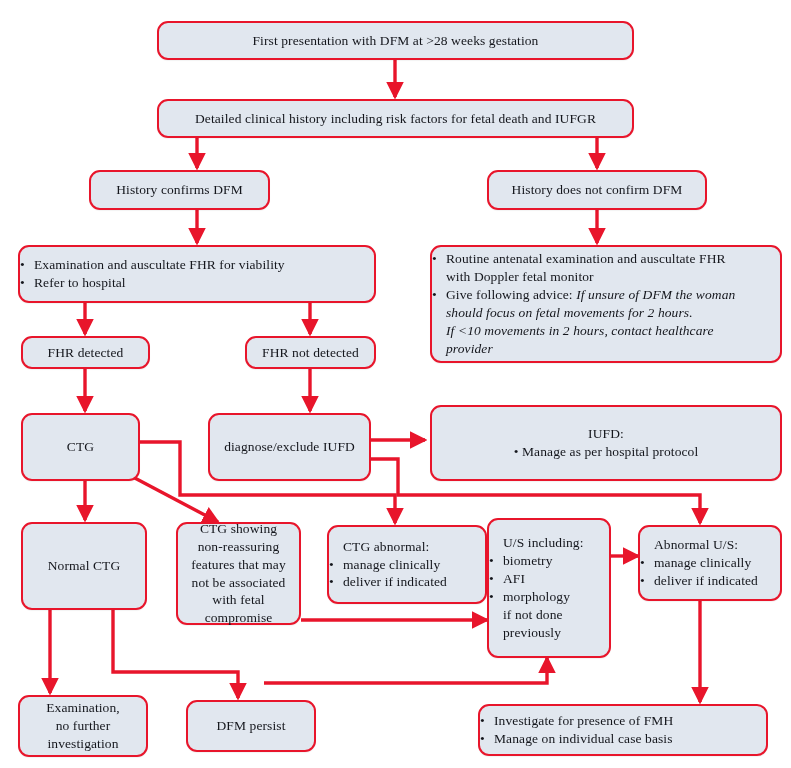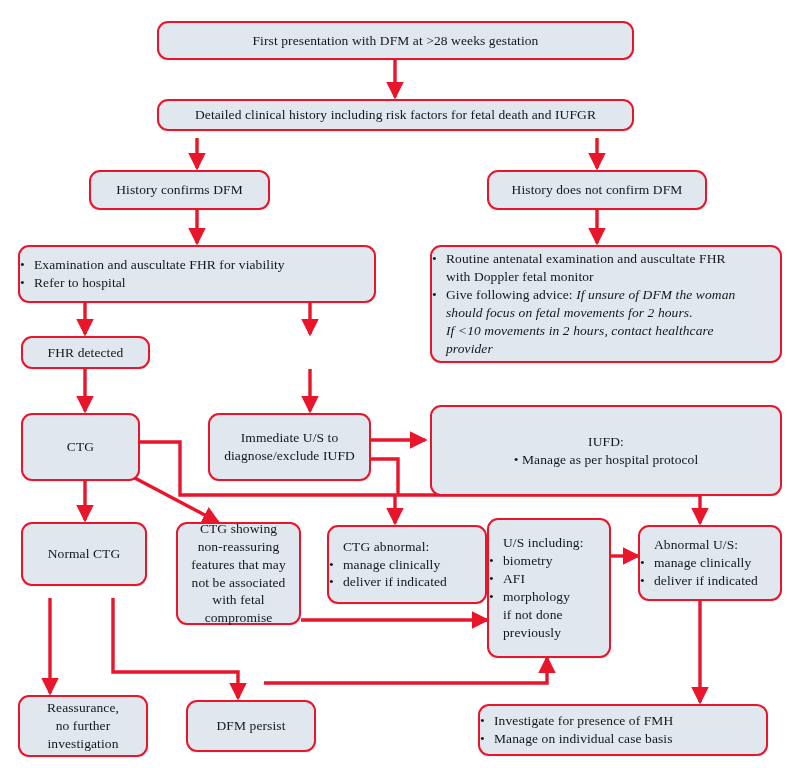--- a/index.html
+++ b/index.html
@@ -107,21 +107,21 @@
       <path d="M 264 683 L 547 683 L 547 658" marker-end="url(#ah)"></path>
 
       <path d="M 700 601 L 700 702" marker-end="url(#ah)"></path>
     </g>
   </svg>
 
   <div class="node center" style="left:157px; top:21px; width:477px; height:39px;">
     <span class="txt ln">First presentation with DFM at &gt;28 weeks gestation</span>
   </div>
 
-  <div class="node center" style="left:157px; top:99px; width:477px; height:32px;">
+  <div class="node center" style="left:157px; top:99px; width:477px; height:39px;">
     <span class="txt ln">Detailed clinical history including risk factors for fetal death and IUFGR</span>
   </div>
 
   <div class="node center" style="left:89px; top:170px; width:181px; height:40px;">
     <span class="txt ln">History confirms DFM</span>
   </div>
 
   <div class="node center" style="left:487px; top:170px; width:220px; height:40px;">
     <span class="txt ln">History does not confirm DFM</span>
   </div>
@@ -137,36 +137,38 @@
     <span class="txt bullet"><span>Give following advice: </span><span class="ital">If unsure of DFM the woman</span></span>
     <span class="txt hang ital">should focus on fetal movements for 2 hours.</span>
     <span class="txt hang ital">If &lt;10 movements in 2 hours, contact healthcare</span>
     <span class="txt hang ital">provider</span>
   </div>
 
   <div class="node center" style="left:21px; top:336px; width:129px; height:33px;">
     <span class="txt ln">FHR detected</span>
   </div>
 
+  <div class="node center" style="left:245px; top:336px; width:131px; height:33px;">
+    <span class="txt ln">FHR not detected</span>
+  </div>
 
   <div class="node center" style="left:21px; top:413px; width:119px; height:68px;">
     <span class="txt ln">CTG</span>
   </div>
 
   <div class="node center" style="left:208px; top:413px; width:163px; height:68px;">
-    <span class="txt ln">Immediate U/S to</span>
     <span class="txt ln">diagnose/exclude IUFD</span>
   </div>
 
-  <div class="node center" style="left:430px; top:405px; width:352px; height:91px;">
+  <div class="node center" style="left:430px; top:405px; width:352px; height:76px;">
     <span class="txt ln">IUFD:</span>
     <span class="txt ln">• Manage as per hospital protocol</span>
   </div>
 
-  <div class="node center" style="left:21px; top:522px; width:126px; height:64px;">
+  <div class="node center" style="left:21px; top:522px; width:126px; height:88px;">
     <span class="txt ln">Normal CTG</span>
   </div>
 
   <div class="node center" style="left:176px; top:522px; width:125px; height:103px;">
     <span class="txt ln">CTG showing</span>
     <span class="txt ln">non-reassuring</span>
     <span class="txt ln">features that may</span>
     <span class="txt ln">not be associated</span>
     <span class="txt ln">with fetal</span>
     <span class="txt ln">compromise</span>
@@ -187,21 +189,21 @@
     <span class="txt ln">previously</span>
   </div>
 
   <div class="node left" style="left:638px; top:525px; width:144px; height:76px;">
     <span class="txt ln">Abnormal U/S:</span>
     <span class="txt bullet">manage clinically</span>
     <span class="txt bullet">deliver if indicated</span>
   </div>
 
   <div class="node center" style="left:18px; top:695px; width:130px; height:62px;">
-    <span class="txt ln">Reassurance,</span>
+    <span class="txt ln">Examination,</span>
     <span class="txt ln">no further</span>
     <span class="txt ln">investigation</span>
   </div>
 
   <div class="node center" style="left:186px; top:700px; width:130px; height:52px;">
     <span class="txt ln">DFM persist</span>
   </div>
 
   <div class="node left" style="left:478px; top:704px; width:290px; height:52px;">
     <span class="txt bullet">Investigate for presence of FMH</span>

